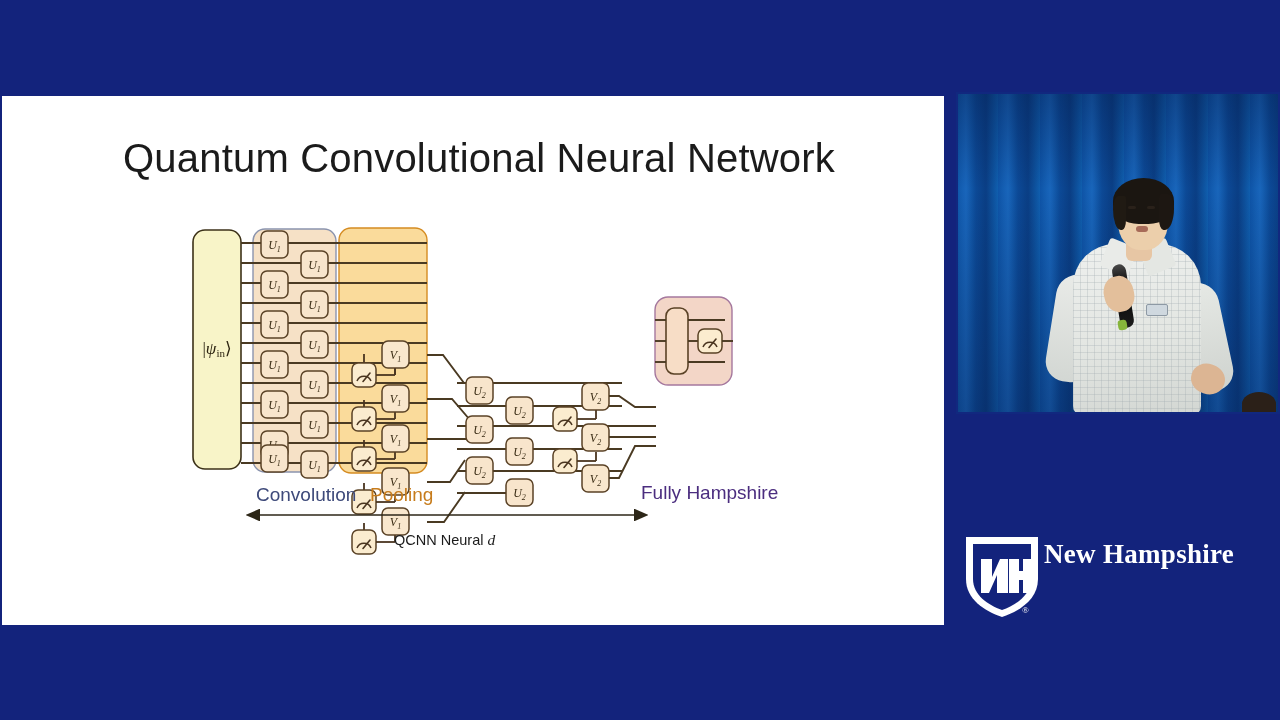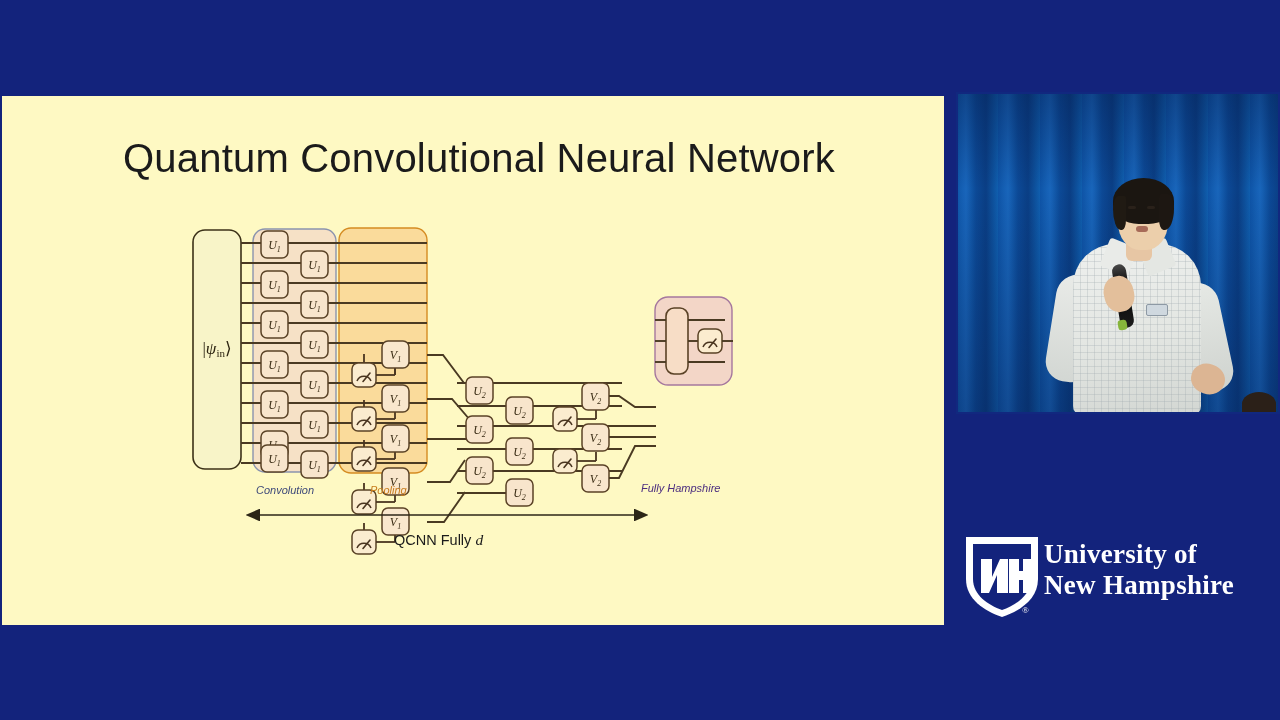--- a/index.html
+++ b/index.html
@@ -13,21 +13,21 @@
     position: relative;
     width: 1280px; height: 720px;
     background: #13237c;
   }
 
   
   #slide {
     position: absolute;
     left: 2px; top: 96px;
     width: 942px; height: 529px;
-    background: #fef9c3;
+    background: #ffffff;
     overflow: hidden;
   }
   #slide-title {
     position: absolute;
     left: 121px; top: 40px;
     font-size: 40px;
     font-weight: 400;
     color: #1b1b1b;
     letter-spacing: 0.2px;
     white-space: nowrap;
@@ -38,22 +38,21 @@
   #diagram {
     position: absolute;
     left: 0; top: 0;
     width: 942px; height: 529px;
   }
   #diagram svg { display:block; }
 
   
   .seclabel {
     position: absolute;
-    font-style: italic;
-    font-size: 11px;
+    font-size: 19px;
     font-family: "Liberation Sans", sans-serif;
     white-space: nowrap;
   }
   #label-convolution { left: 254px; top: 388px; color: #3e4a7a; }
   #label-pooling     { left: 348px; top: 388px; color: #c77c1c; margin-left: 20px; }
   #label-fully       { left: 639px; top: 386px; color: #4b2d7f; }
 
   #depth-label {
     position: absolute;
     left: 392px; top: 435px;
@@ -490,21 +489,21 @@
           <line x1="258" y1="419" x2="632" y2="419" stroke="#2c2617" stroke-width="1.6" marker-start="url(#arrL)" marker-end="url(#arrR)"></line>
         </g>
       </svg>
     </div>
 
     <div class="seclabel" id="label-convolution">Convolution</div>
     <div class="seclabel" id="label-pooling">Pooling</div>
     <div class="seclabel" id="label-fully">Fully Hampshire</div>
 
     <div id="depth-label">
-      <span>QCNN Fully</span>
+      <span>QCNN Neural</span>
       <i>d</i>
     </div>
   </div>
 
   <div id="video">
     <div id="curtain"></div>
     <div id="curtain-shade"></div>
 
     <div class="person" id="p-arm-l"></div>
     <div class="person" id="p-arm-r"></div>
@@ -532,19 +531,18 @@
   <div id="logo-block">
     <svg width="80" height="88" viewBox="0 0 80 88" xmlns="http://www.w3.org/2000/svg">
       <path d="M4 4 H76 V46 C76 66 58 78 40 84 C22 78 4 66 4 46 Z" fill="#ffffff"></path>
       <path d="M11 11 H69 V46 C69 62 54 72 40 77 C26 72 11 62 11 46 Z" fill="#13237c"></path>
 
       <path d="M19 26 H30 V44 L38 26 H46 V60 H35 V42 L27 60 H19 Z" fill="#ffffff"></path>
 
       <path d="M47 26 H57 V38 H61 V26 H70 V60 H61 V47 H57 V60 H47 Z" fill="#ffffff"></path>
     </svg>
     <div id="logo-text">
-      <div>University of</div>
       <div>New Hampshire</div>
     </div>
     <div id="logo-reg">®</div>
   </div>
 
 </div>
 
 </body></html>

